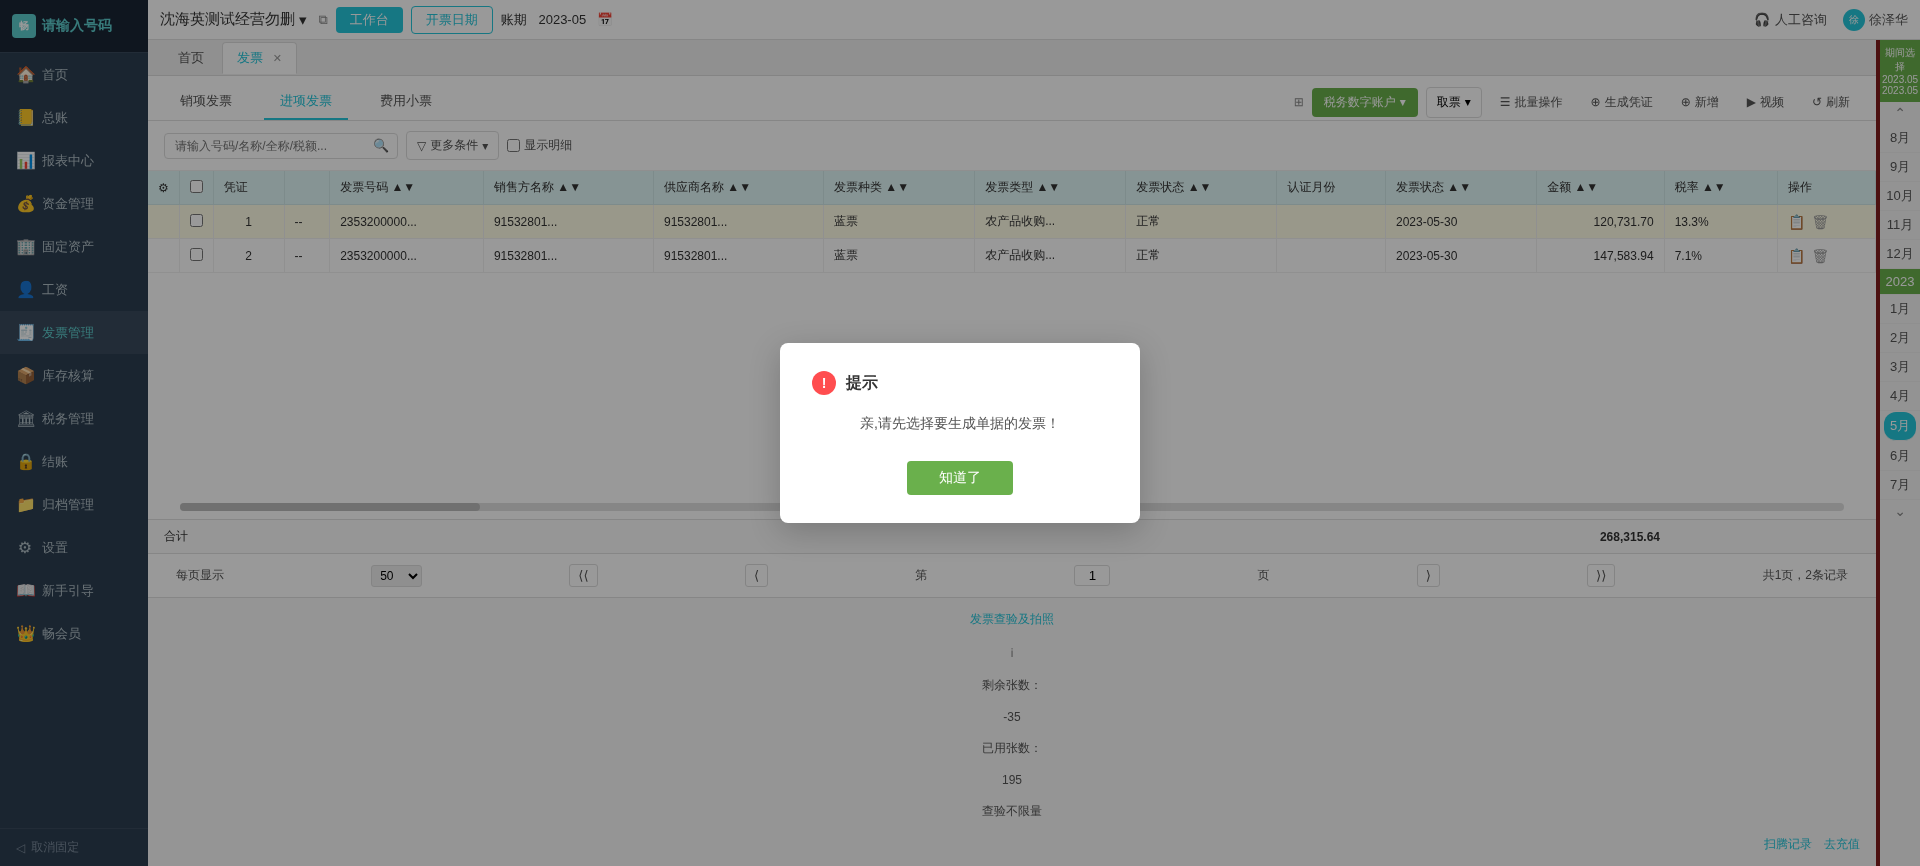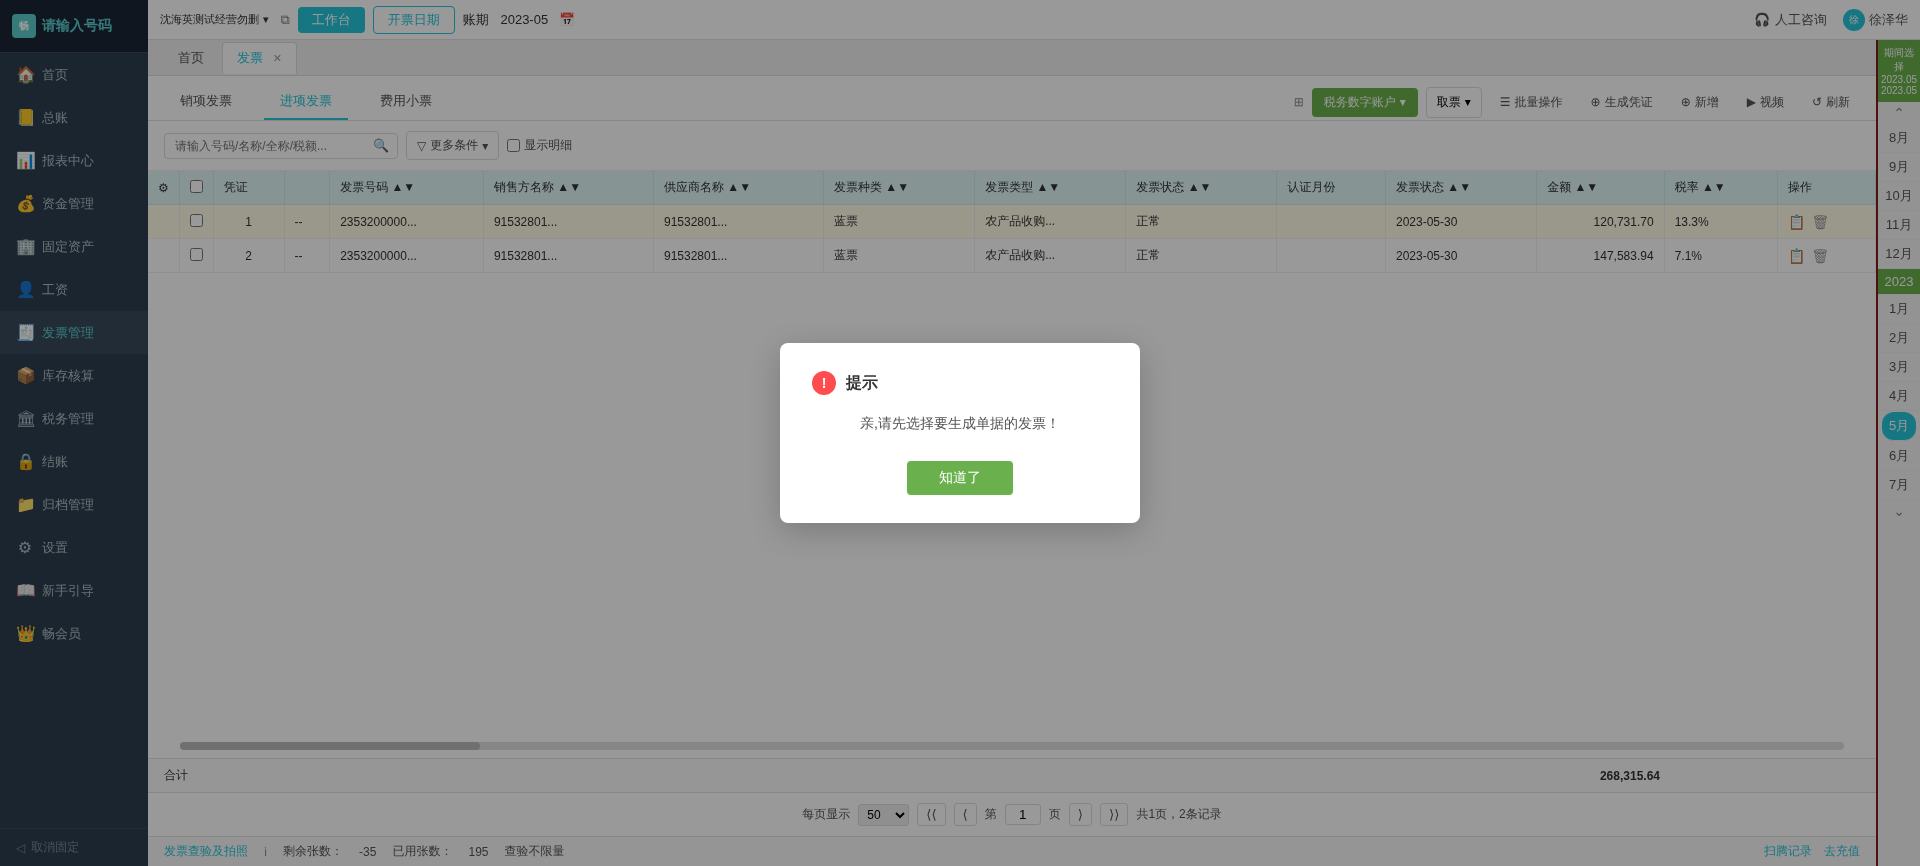--- a/index.html
+++ b/index.html
@@ -15,21 +15,21 @@
     .sidebar-item { display: flex; align-items: center; gap: 8px; padding: 12px 16px; cursor: pointer; color: #b0bec5; font-size: 13px; }
     .sidebar-item.active { background: #3a4a5c; color: #5dcccc; }
     .sidebar-item-icon { font-size: 16px; width: 18px; text-align: center; }
     .sidebar-bottom { margin-top: auto; padding: 10px 16px; color: #7a8a9a; font-size: 12px; border-top: 1px solid #3a4a5c; cursor: pointer; display: flex; align-items: center; gap: 6px; }
 
     
     .main { flex: 1; display: flex; flex-direction: column; overflow: hidden; }
 
     
     .topbar { height: 40px; background: #fff; border-bottom: 1px solid #e0e0e0; display: flex; align-items: center; padding: 0 12px; gap: 8px; position: relative; }
-    .topbar-company { display: flex; align-items: center; gap: 4px; font-size: 11px; color: #333; cursor: pointer; }
+    .topbar-company { display: flex; align-items: center; gap: 4px; font-size: 15px; color: #333; cursor: pointer; }
     .topbar-icons { display: flex; gap: 6px; align-items: center; margin-left: 4px; }
     .topbar-btn { padding: 4px 14px; border-radius: 4px; border: none; cursor: pointer; font-size: 13px; }
     .topbar-btn-workspace { background: #26c6da; color: white; }
     .topbar-btn-switch { background: white; border: 1px solid #26c6da; color: #26c6da; }
     .topbar-period { font-size: 13px; color: #333; display: flex; align-items: center; gap: 4px; }
     .topbar-right { margin-left: auto; display: flex; align-items: center; gap: 16px; color: #555; font-size: 13px; }
     .topbar-right-item { display: flex; align-items: center; gap: 4px; cursor: pointer; }
 
     
     .content-area { flex: 1; display: flex; overflow: hidden; position: relative; }
@@ -73,31 +73,31 @@
     .col-check { width: 30px; text-align: center; }
     .col-icon { width: 30px; }
     .icon-btn { cursor: pointer; color: #999; font-size: 14px; }
     .action-icons { display: flex; gap: 6px; }
 
     
     .table-footer { padding: 8px 16px; border-top: 1px solid #e0e0e0; background: #fafafa; display: flex; align-items: center; font-size: 12px; color: #333; }
     .total-amount { margin-left: auto; font-weight: bold; color: #333; margin-right: 200px; }
 
     
-    .pagination { padding: 10px 28px; border-top: 1px solid #e0e0e0; display: flex; align-items: center; justify-content: center; gap: 8px; font-size: 12px; color: #555; }
+    .pagination { padding: 10px 28px; border-top: 1px solid #e0e0e0; display: flex; align-items: center; justify-content: space-between; gap: 8px; font-size: 12px; color: #555; }
     .pag-btn { padding: 3px 8px; border: 1px solid #ddd; background: white; cursor: pointer; border-radius: 3px; color: #555; }
     .pag-input { width: 36px; text-align: center; border: 1px solid #ddd; border-radius: 3px; padding: 2px; }
 
     
-    .status-bar { padding: 6px 16px; background: #f9f9f9; border-top: 1px solid #e0e0e0; display: flex; align-items: center; font-size: 12px; color: #555; gap: 16px; }
+    .status-bar { padding: 13px 16px; background: #f9f9f9; border-top: 1px solid #e0e0e0; display: flex; align-items: center; font-size: 12px; color: #555; gap: 16px; flex-direction: column; }
     .status-right { margin-left: auto; display: flex; gap: 12px; }
     .status-link { color: #26c6da; cursor: pointer; text-decoration: none; }
 
     
-    .period-sidebar { width: 44px; background: #f5f5f5; border-left: 2px solid #7f1d1d; display: flex; flex-direction: column; overflow-y: auto; }
+    .period-sidebar { width: 44px; background: #f5f5f5; border-left: 4px solid #7f1d1d; display: flex; flex-direction: column; overflow-y: auto; }
     .period-header { background: #6ab04c; color: white; text-align: center; padding: 6px 2px; font-size: 11px; cursor: pointer; }
     .period-item { padding: 5px 2px; text-align: center; font-size: 13px; color: #555; cursor: pointer; border-bottom: 1px solid #eee; }
     .period-item.current { background: #26c6da; color: white; border-radius: 12px; margin: 1px 4px; }
     .period-item.active-year { background: #6ab04c; color: white; }
     .period-nav { text-align: center; padding: 3px; color: #888; cursor: pointer; font-size: 14px; }
 
     
     .modal-overlay { position: absolute; top: 0; left: 0; right: 0; bottom: 0; background: rgba(0,0,0,0.4); display: flex; align-items: center; justify-content: center; z-index: 100; }
     .modal { background: white; border-radius: 8px; width: 360px; padding: 28px 32px; box-shadow: 0 8px 32px rgba(0,0,0,0.2); }
     .modal-title-row { display: flex; align-items: center; gap: 10px; margin-bottom: 20px; }

